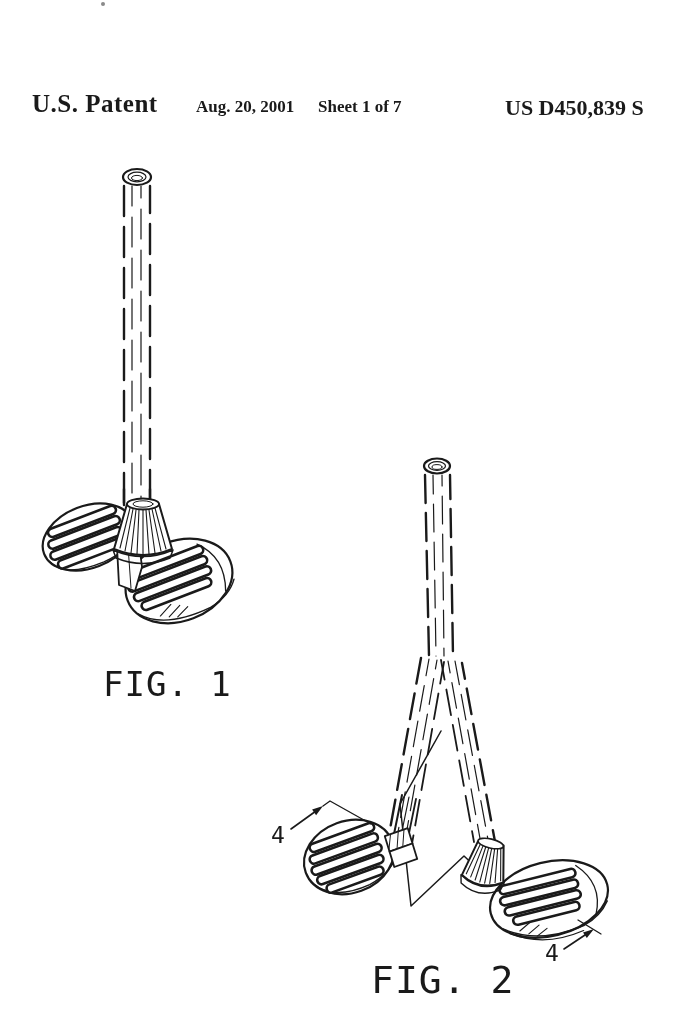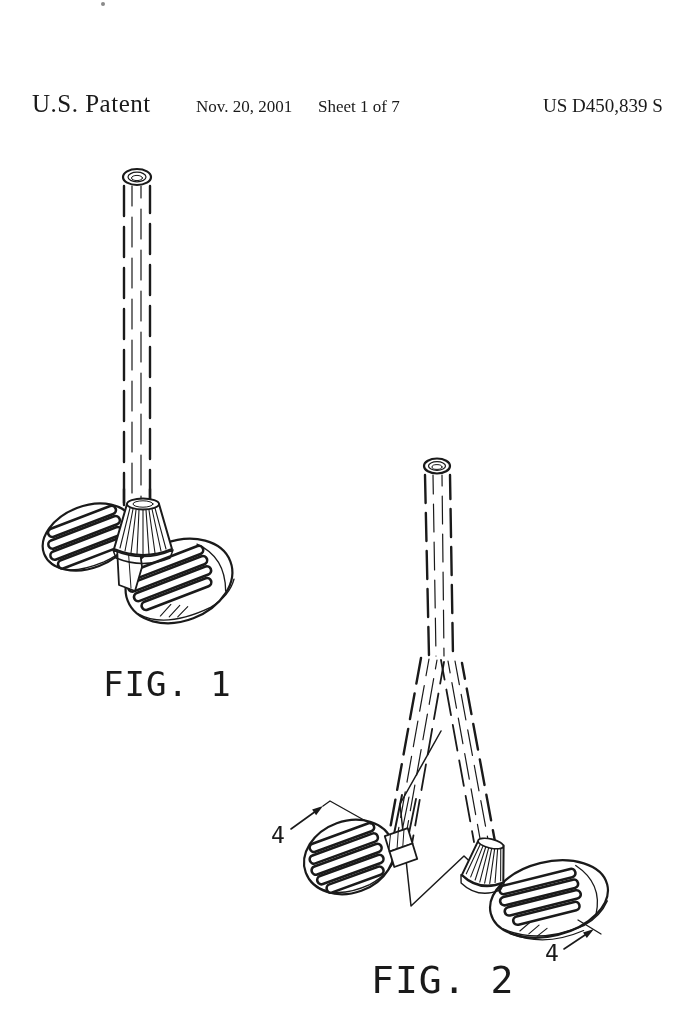--- a/index.html
+++ b/index.html
@@ -3,25 +3,25 @@
 <meta charset="utf-8">
 <style>
   :root { --ink:#1a1a1a; --paper:#ffffff; }
   html,body{margin:0;padding:0;}
   body{
     width:691px;height:1024px;position:relative;overflow:hidden;
     background:var(--paper);
     font-family:"Liberation Serif", serif;
   }
   .page{position:absolute;inset:0;}
-  .hdr-item{position:absolute;color:var(--ink);font-weight:normal;white-space:nowrap;}
+  .hdr-item{position:absolute;color:var(--ink);font-weight:bold;white-space:nowrap;}
   .hdr-patent {left:32px; top:90px; font-size:25px; letter-spacing:0.5px;}
   .hdr-date   {left:196px;top:97px; font-size:17px;}
   .hdr-sheet  {left:318px;top:97px; font-size:17px;}
-  .hdr-number {left:543px;top:95px; font-size:19px;}
+  .hdr-number {left:505px;top:95px; font-size:22px;}
   .art{position:absolute;left:0;top:0;}
   .s{stroke:var(--ink);fill:none;stroke-linecap:round;stroke-linejoin:round;}
   .f{fill:var(--paper);}
   .rib{stroke:var(--ink);fill:var(--paper);stroke-width:2.6;}
   .figlabel{
     font-family:"DejaVu Sans Mono", monospace;
     fill:var(--ink);letter-spacing:1px;
   }
   .fl1{font-size:34px;}
   .fl2{font-size:38px;}
@@ -30,21 +30,21 @@
 </style>
 </head>
 <body>
 
 <div class="page">
 
   <span class="dot"></span>
 
   <div>
     <span class="hdr-item hdr-patent">U.S. Patent</span>
-    <span class="hdr-item hdr-date">Nov. 20, 2001</span>
+    <span class="hdr-item hdr-date">Aug. 20, 2001</span>
     <span class="hdr-item hdr-sheet">Sheet 1 of 7</span>
     <span class="hdr-item hdr-number">US D450,839 S</span>
   </div>
 
   <svg class="art" width="691" height="1024" viewBox="0 0 691 1024">
 
     <g>
 
       <g>
         <line class="s" x1="124" y1="186" x2="124" y2="504" stroke-width="2.4" stroke-dasharray="30 11"></line>

